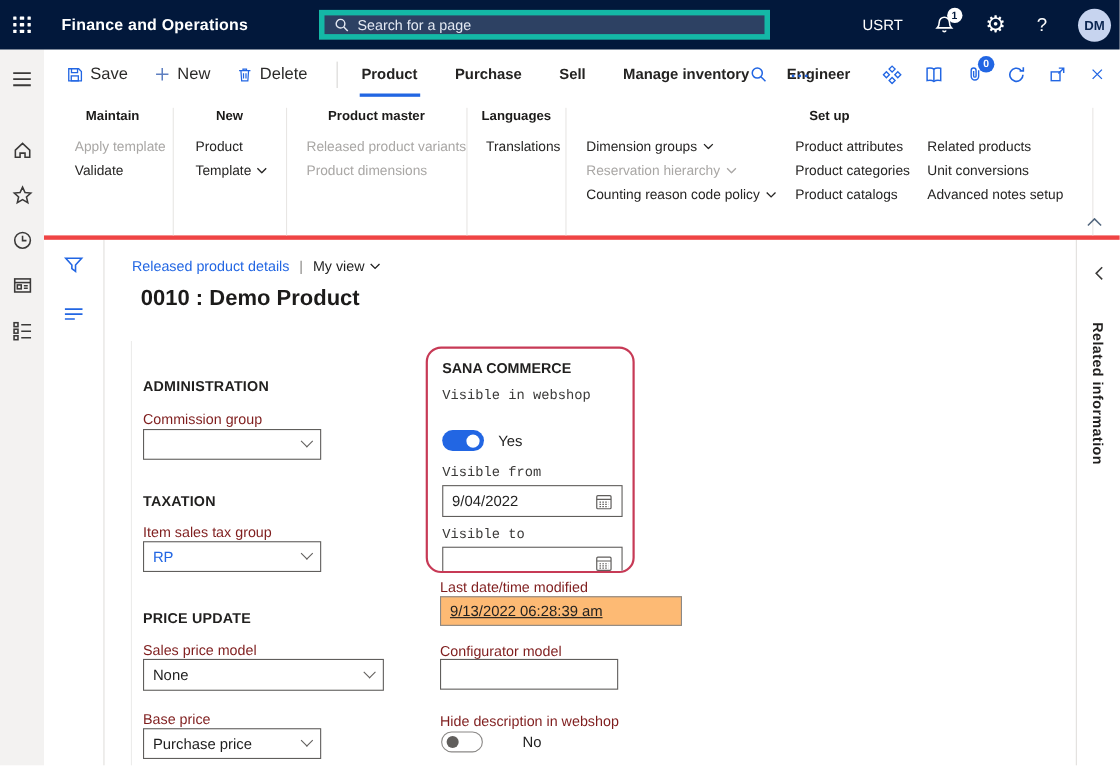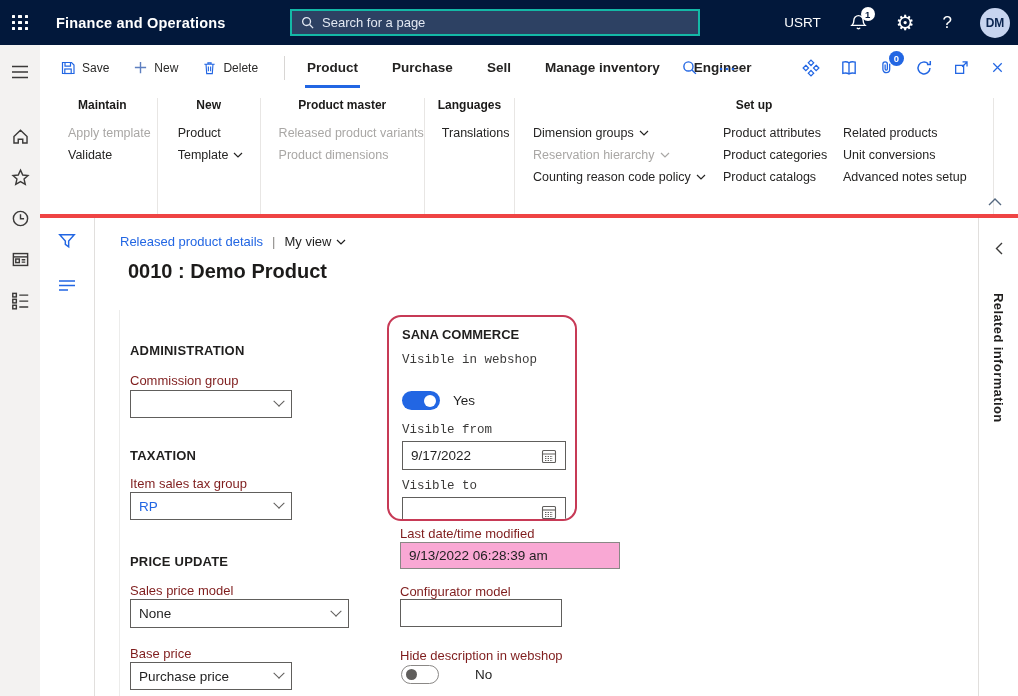--- a/index.html
+++ b/index.html
@@ -5,21 +5,21 @@
   * { margin:0; padding:0; box-sizing:border-box; }
   html,body { width:1018px; height:696px; }
   body { font-family:"Liberation Sans", sans-serif; background:#fff; overflow:hidden; position:relative; color:#1f1f1f; }
 
   
   .topbar { height:45px; background:#02183b; position:relative; display:flex; align-items:center; }
   .waffle { width:40px; height:45px; display:flex; align-items:center; justify-content:center; cursor:pointer; }
   .waffle .grid { display:grid; grid-template-columns:repeat(3,3.2px); grid-template-rows:repeat(3,3.2px); gap:3px; }
   .waffle .grid i { background:#fff; border-radius:0.5px; }
   .app-name { color:#fff; font-size:14.5px; font-weight:700; margin-left:16px; letter-spacing:0.2px; cursor:pointer; }
-  .searchbox { position:absolute; left:290px; top:9px; width:410px; height:27px; background:#2d4163; border:2px solid #14b8a6; display:flex; align-items:center; padding:0 8px; }
+  .searchbox { position:absolute; left:290px; top:9px; width:410px; height:27px; background:#2d4163; border:5px solid #14b8a6; display:flex; align-items:center; padding:0 8px; }
   .searchbox svg { flex:0 0 auto; }
   .searchbox input { background:transparent; border:none; outline:none; color:#fff; font-size:13px; margin-left:7px; width:100%; font-family:"Liberation Sans",sans-serif; }
   .searchbox input::placeholder { color:#e3e8f2; opacity:1; }
   .tb-right { position:absolute; right:8px; top:0; height:45px; display:flex; align-items:center; gap:28px; }
   .env { color:#fff; font-size:13.5px; cursor:pointer; }
   .tb-icon { position:relative; display:flex; align-items:center; justify-content:center; cursor:pointer; }
   .bell-badge { position:absolute; top:-6px; right:-7px; width:14px; height:14px; border-radius:50%; background:#fff; color:#02183b; font-size:9.5px; font-weight:700; display:flex; align-items:center; justify-content:center; }
   .gear-glyph { color:#fff; font-size:21px; line-height:1; }
   .help { color:#fff; font-size:17px; }
   .avatar { width:30px; height:30px; border-radius:50%; background:#c7d4ef; color:#0b2550; font-size:12px; font-weight:700; display:flex; align-items:center; justify-content:center; cursor:pointer; }
@@ -28,21 +28,21 @@
   .shell { display:flex; height:651px; }
   .leftrail { width:40px; background:#f3f2f1; display:flex; flex-direction:column; align-items:center; flex:0 0 auto; }
   .rail-btn { width:40px; height:40px; display:flex; align-items:center; justify-content:center; cursor:pointer; }
   .rail-btn.first { margin-top:7px; }
   .rail-btn.gap { margin-top:24px; }
   .rail-btn + .rail-btn:not(.gap) { margin-top:1px; }
   .main { flex:1; display:flex; flex-direction:column; min-width:0; background:#fff; }
 
   
   .ribbon { height:45px; display:flex; align-items:center; padding-left:20px; position:relative; flex:0 0 auto; }
-  .cmd { display:flex; align-items:center; gap:6px; font-size:12px; color:#2b2a29; cursor:pointer; margin-right:24px; }
+  .cmd { display:flex; align-items:center; gap:6px; font-size:15px; color:#2b2a29; cursor:pointer; margin-right:24px; }
   .rib-sep { width:1px; height:24px; background:#d8d6d4; margin:0 10px 0 2px; }
   .tabs { display:flex; gap:34px; margin-left:12px; }
   .tab { font-size:13.5px; font-weight:600; color:#242322; cursor:pointer; position:relative; white-space:nowrap; }
   .tab.active::after { content:""; position:absolute; left:-2px; right:-2px; bottom:-13px; height:3px; background:#2266e3; }
   .ribbon-right { position:absolute; right:13px; top:0; height:45px; display:flex; align-items:center; gap:20px; }
   .rib-icon { display:flex; align-items:center; justify-content:center; cursor:pointer; position:relative; }
   .rib-icon.dots { margin-right:46px; }
   .clip-badge { position:absolute; top:-8px; right:-9px; width:15px; height:15px; border-radius:50%; background:#2266e3; color:#fff; font-size:9.5px; font-weight:700; display:flex; align-items:center; justify-content:center; }
 
   
@@ -77,21 +77,21 @@
   .bc-view { color:#1f1f1f; cursor:pointer; display:flex; align-items:center; gap:5px; }
   .page-title { position:absolute; left:33px; top:42px; font-size:20px; font-weight:700; color:#1c1b1a; }
 
   .vline { position:absolute; left:24px; top:92px; bottom:0; width:1px; background:#ececeb; }
 
   .sec-title { position:absolute; font-size:13px; font-weight:700; color:#201f1e; letter-spacing:0.2px; }
   .f-label { position:absolute; font-size:13px; color:#7f1d1d; white-space:nowrap; }
   .fieldbox { position:absolute; height:28px; border:1px solid #605e5c; background:#fff; display:flex; align-items:center; padding:0 8px; font-size:13.5px; color:#1f1f1f; cursor:pointer; }
   .fieldbox .val { white-space:nowrap; overflow:hidden; }
   .fieldbox .val.link { color:#2266e3; }
-  .fieldbox.readonly { background:#f9a8d4; border-color:#8a8886; cursor:default; }
+  .fieldbox.readonly { background:#fdba74; border-color:#8a8886; cursor:default;text-decoration:underline; }
   .chev { margin-left:auto; width:8px; height:8px; border-right:1.5px solid #605e5c; border-bottom:1.5px solid #605e5c; transform:rotate(45deg) translate(-2px,-2px); flex:0 0 auto; }
   .cal { margin-left:auto; flex:0 0 auto; display:flex; }
 
   .sana { position:absolute; left:292px; top:97px; width:190px; height:206px; border:2.5px solid #c73a56; border-radius:14px; padding:10px 13px; overflow:hidden; }
   .sana-title { font-size:13px; font-weight:700; color:#201f1e; }
   .sana .in-label { font-size:12.5px; color:#3b3a39;font-family:Liberation Mono, monospace; }
   .sana .fieldbox.inner { position:static; margin-top:4px; width:164px; height:29px; }
 
   .toggle-row { display:flex; align-items:center; gap:13px; }
   .toggle { width:38px; height:19px; border-radius:10px; position:relative; cursor:pointer; flex:0 0 auto; }
@@ -421,21 +421,21 @@
           <div class="sana-title">SANA COMMERCE</div>
           <div class="in-label" style="margin-top:11px;">Visible in webshop</div>
           <div class="toggle-row" style="margin-top:24px;">
             <span class="toggle on">
                 <span class="knob"></span>
               </span>
             <span class="toggle-label">Yes</span>
           </div>
           <div class="in-label" style="margin-top:13px;">Visible from</div>
           <div class="fieldbox inner">
-            <span class="val">9/17/2022</span>
+            <span class="val">9/04/2022</span>
             <span class="cal">
               <svg width="16" height="16" viewBox="0 0 16 16" fill="none" stroke="#605e5c" stroke-width="1.1">
                   <rect x="1.5" y="2.5" width="13" height="12" rx="1"></rect>
                   <path d="M1.5 6h13"></path>
                   <path d="M4 8.5h8M4 10.5h8M4 12.5h8" stroke-dasharray="1.4 1.2"></path>
                 </svg>
             </span>
           </div>
           <div class="in-label" style="margin-top:9px;">Visible to</div>
           <div class="fieldbox inner">

